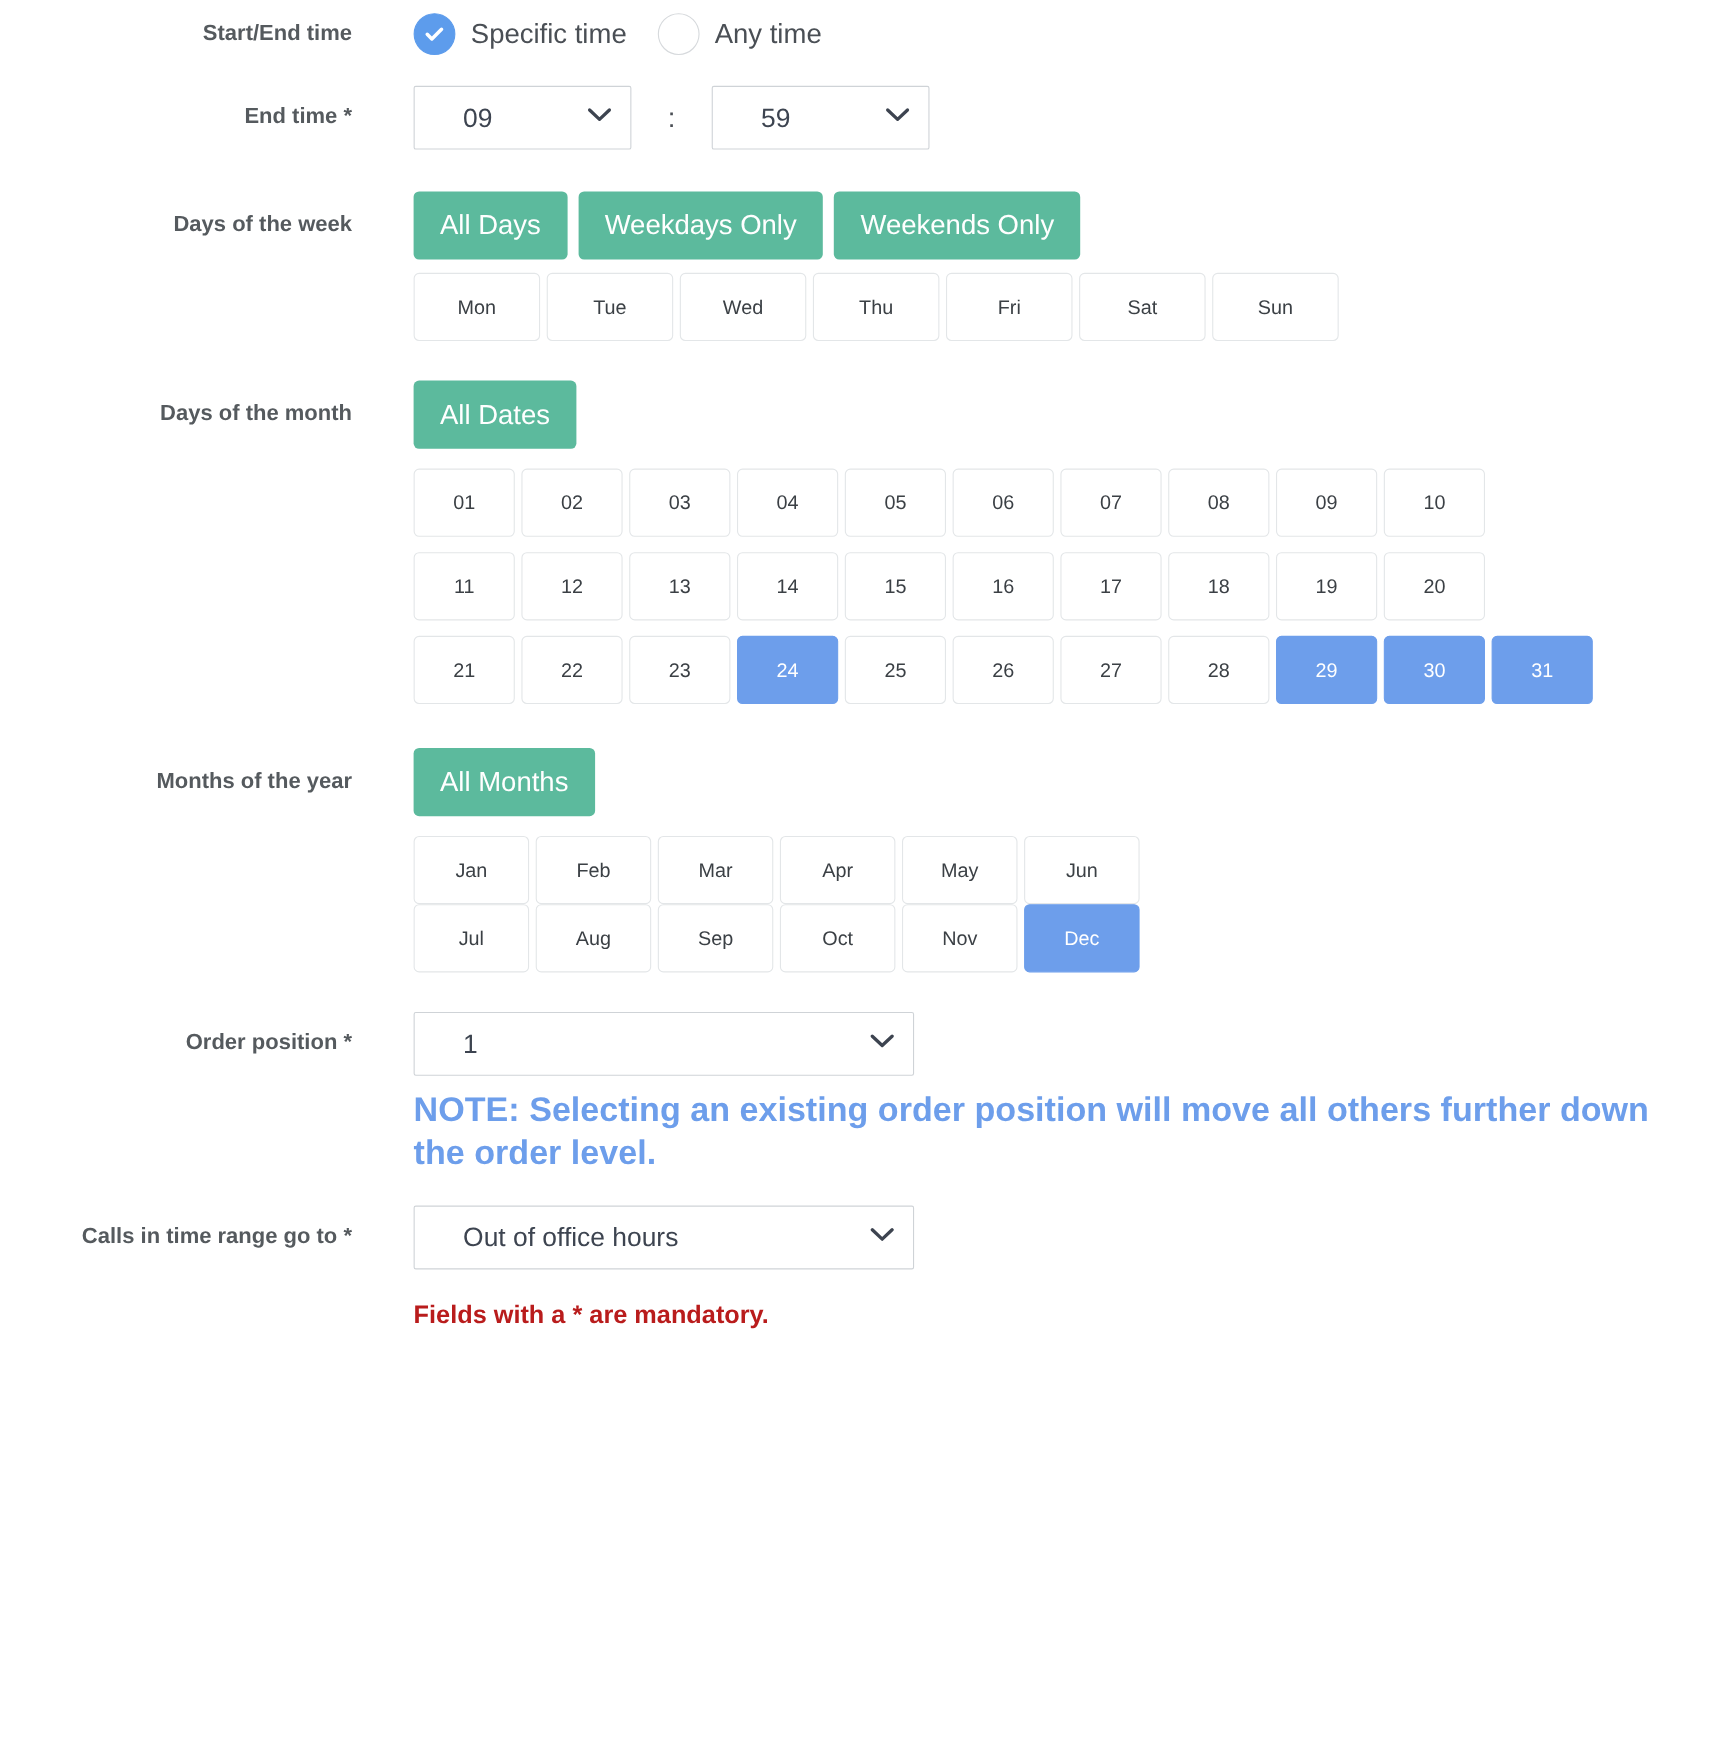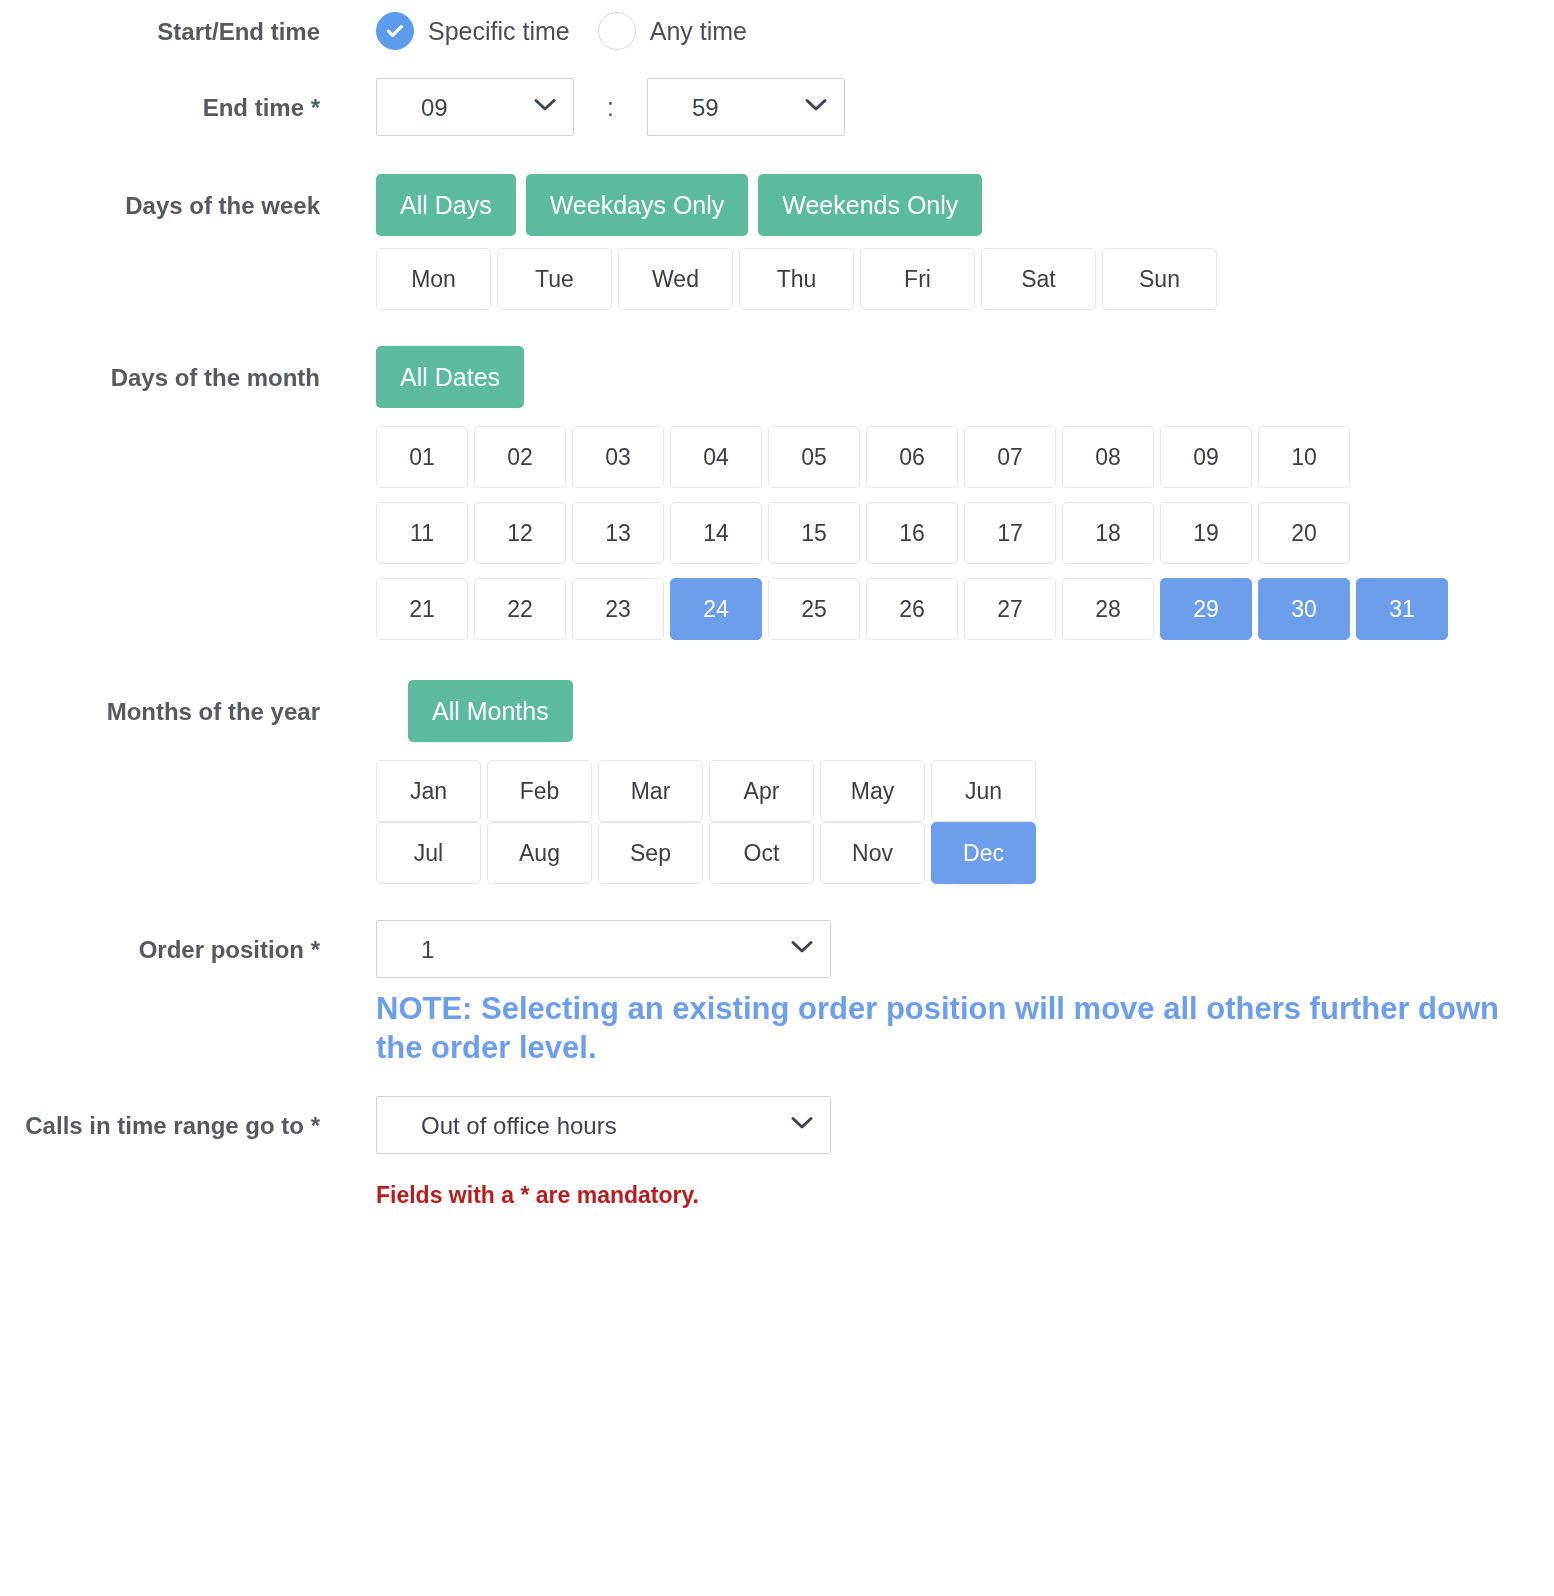--- a/index.html
+++ b/index.html
@@ -28,21 +28,21 @@
     align-items: flex-start;
     margin-bottom: 0;
   }
   .label-col {
     width: 320px;
     min-width: 320px;
     text-align: right;
     padding-right: 0;
     box-sizing: border-box;
     font-weight: bold;
-    font-size: 24px;
+    font-size: 20px;
     color: #555a5e;
     line-height: 1;
   }
   .ctrl-col {
     padding-left: 56px;
     box-sizing: border-box;
     flex: 1;
   }
 
   
@@ -143,21 +143,21 @@
   }
 
   
   .chip-group { display: flex; flex-wrap: wrap; }
   .chip {
     background: #ffffff;
     border: 1px solid #e3e6e8;
     border-radius: 5px;
     color: #3b4045;
     font-family: "Liberation Sans", sans-serif;
-    font-size: 23px;
+    font-size: 18px;
     height: 62px;
     margin-right: 6px;
     margin-bottom: 0;
     cursor: pointer;
     display: inline-flex;
     align-items: center;
     justify-content: center;
     box-sizing: border-box;
   }
   .chip.selected {
@@ -325,21 +325,21 @@
           <button class="chip dom">26</button>
           <button class="chip dom">27</button>
           <button class="chip dom">28</button>
           <button class="chip dom selected">29</button>
           <button class="chip dom selected">30</button>
           <button class="chip dom selected">31</button>
         </div>
     </div>
   </div>
 
-  <div class="row" style="margin-bottom: 18px; gap: 32px;">
+  <div class="row" style="margin-bottom: 18px;">
     <div class="label-col" style="padding-top:20px;">Months of the year</div>
     <div class="ctrl-col">
       <div class="preset-group">
         <button class="preset-btn">All Months</button>
       </div>
     </div>
   </div>
 
   <div class="row" style="margin-bottom: 36px;">
     <div class="label-col"></div>

